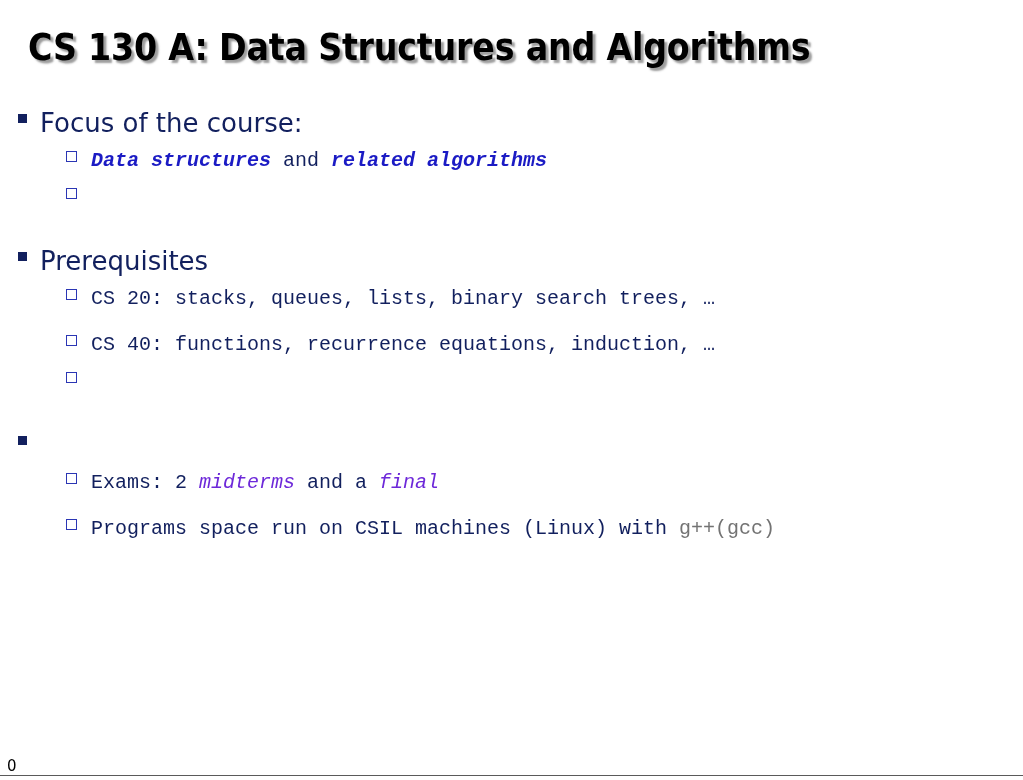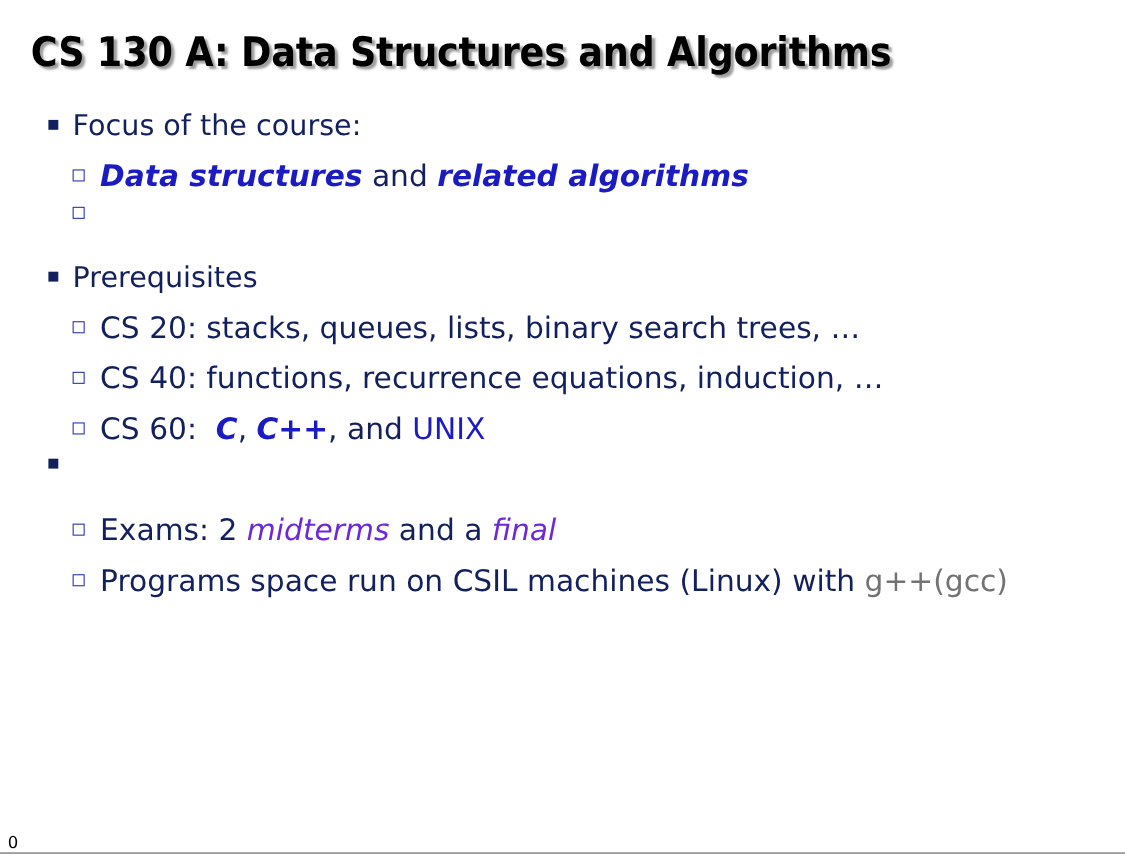--- a/index.html
+++ b/index.html
@@ -39,22 +39,23 @@
     top: 100px;
     width: 1023px;
   }
 
   .bullet-row {
     display: flex;
     align-items: baseline;
     white-space: nowrap;
   }
   .bullet-row.level1 {
-    padding-left: 44px;
+    padding-left: 18px;
     height: 46px;
+    align-items: center;
   }
   .bullet-row.level2 {
     padding-left: 66px;
     height: 46px;
   }
 
   
   .marker {
     flex: 0 0 auto;
     display: inline-block;
@@ -80,22 +81,23 @@
 
   .line-text {
     font-family: "DejaVu Sans", sans-serif;
     color: #12205e;
   }
   .level1 .line-text {
     font-size: 26px;
     line-height: 30px;
   }
   .level2 .line-text {
-    font-size: 27px;
+    font-size: 20px;
     line-height: 29px;
+    font-family: Liberation Mono, monospace;
   }
 
   
   .run {
     white-space: pre;
   }
   .run.plain    { color: #12205e; font-style: normal; }
   .run.em-blue  { color: #1b1bc4; font-style: italic; font-weight: bold; }
   .run.em-blue-upright { color: #1b1bc4; font-style: normal; }
   .run.em-slate { color: #6d28d9; font-style: italic; }
@@ -143,21 +145,20 @@
     <div class="bullet-row level2">
       <span class="marker square-hollow"></span>
       <span class="line-text"><span class="run plain">CS 20: stacks, queues, lists, binary search trees, …</span></span>
     </div>
     <div class="bullet-row level2">
       <span class="marker square-hollow"></span>
       <span class="line-text"><span class="run plain">CS 40: functions, recurrence equations, induction, …</span></span>
     </div>
     <div class="bullet-row level2">
       <span class="marker square-hollow"></span>
-      <span class="line-text"><span class="run plain">CS 60:  </span><span class="run em-blue">C</span><span class="run plain">, </span><span class="run em-blue">C++</span><span class="run plain">, and </span><span class="run em-blue-upright">UNIX</span></span>
     </div>
     <div class="bullet-row level1">
       <span class="marker square-filled"></span>
     </div>
     <div class="bullet-row level2">
       <span class="marker square-hollow"></span>
       <span class="line-text"><span class="run plain">Exams: 2 </span><span class="run em-slate">midterms</span><span class="run plain"> and a </span><span class="run em-slate">final</span></span>
     </div>
     <div class="bullet-row level2">
       <span class="marker square-hollow"></span>

